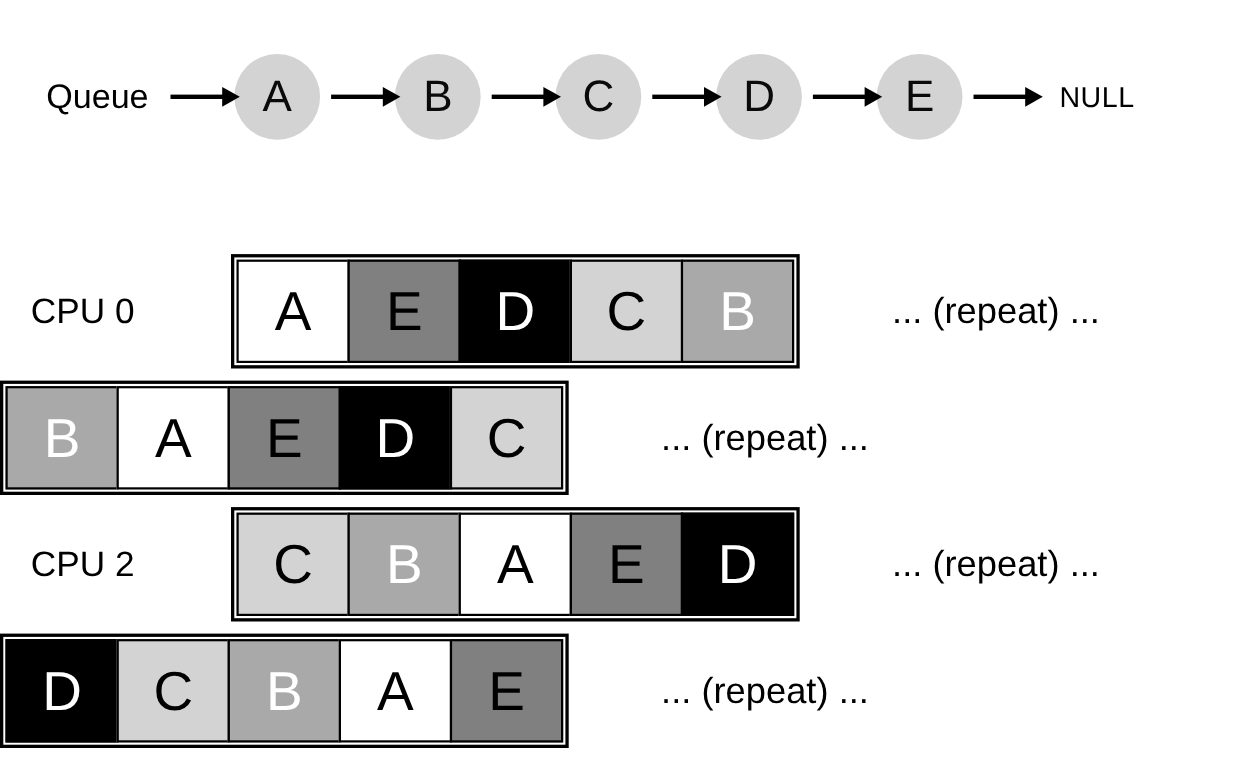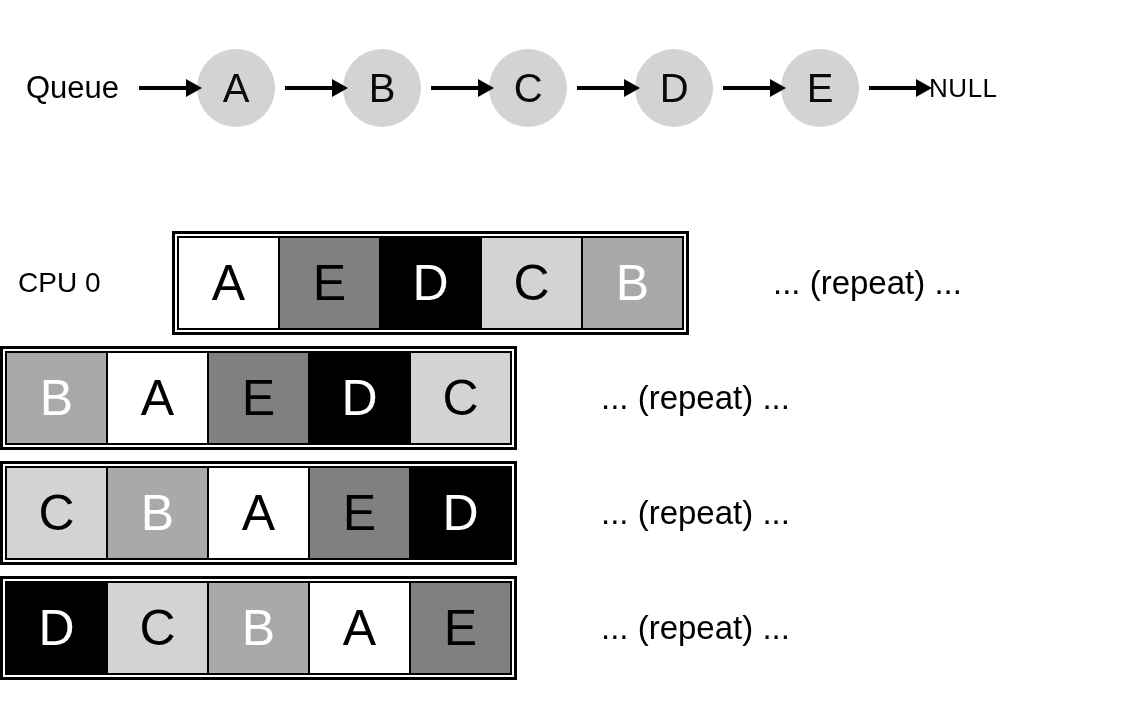--- a/index.html
+++ b/index.html
@@ -13,21 +13,21 @@
     height: 705px;
     background: #ffffff;
     font-family: "Liberation Sans", sans-serif;
     color: #000000;
     overflow: hidden;
   }
 
   
   .queue-row {
     position: absolute;
-    left: 26px;
+    left: 42px;
     top: 44px;
     height: 88px;
     display: flex;
     align-items: center;
   }
   .queue-label {
     font-size: 31px;
     margin-right: 10px;
     white-space: nowrap;
   }
@@ -55,42 +55,42 @@
     border-radius: 50%;
     display: flex;
     align-items: center;
     justify-content: center;
     font-size: 40px;
     color: #0a0a0a;
     flex: none;
   }
   .null-label {
     font-size: 26px;
-    margin-left: 2px;
+    margin-left: 20px;
     letter-spacing: 0.5px;
   }
 
   
   .cpu-section {
     position: absolute;
     left: 0;
     top: 231px;
     display: flex;
     flex-direction: column;
     gap: 11px;
   }
   .cpu-row {
     display: flex;
     align-items: center;
   }
   .cpu-label {
-    width: 172px;
-    padding-left: 18px;
+    width: 210px;
+    padding-left: 28px;
     box-sizing: border-box;
-    font-size: 28px;
+    font-size: 32px;
     white-space: nowrap;
   }
   .cellbox {
     display: flex;
     border: 3px solid #000;
     padding: 2px;
     background: #ffffff;
   }
   .cell {
     width: 99px;
@@ -151,20 +151,21 @@
         <span class="cell" style="background: rgb(169, 169, 169); color: rgb(255, 255, 255);">B</span>
         <span class="cell" style="background: rgb(255, 255, 255); color: rgb(0, 0, 0);">A</span>
         <span class="cell" style="background: rgb(128, 128, 128); color: rgb(0, 0, 0);">E</span>
         <span class="cell" style="background: rgb(0, 0, 0); color: rgb(255, 255, 255);">D</span>
         <span class="cell" style="background: rgb(211, 211, 211); color: rgb(0, 0, 0);">C</span>
       </span>
       <span class="repeat-label">... (repeat) ...</span>
     </div>
 
     <div class="cpu-row">
+      <span class="cpu-label">CPU 2</span>
       <span class="cellbox">
         <span class="cell" style="background: rgb(211, 211, 211); color: rgb(0, 0, 0);">C</span>
         <span class="cell" style="background: rgb(169, 169, 169); color: rgb(255, 255, 255);">B</span>
         <span class="cell" style="background: rgb(255, 255, 255); color: rgb(0, 0, 0);">A</span>
         <span class="cell" style="background: rgb(128, 128, 128); color: rgb(0, 0, 0);">E</span>
         <span class="cell" style="background: rgb(0, 0, 0); color: rgb(255, 255, 255);">D</span>
       </span>
       <span class="repeat-label">... (repeat) ...</span>
     </div>
 

